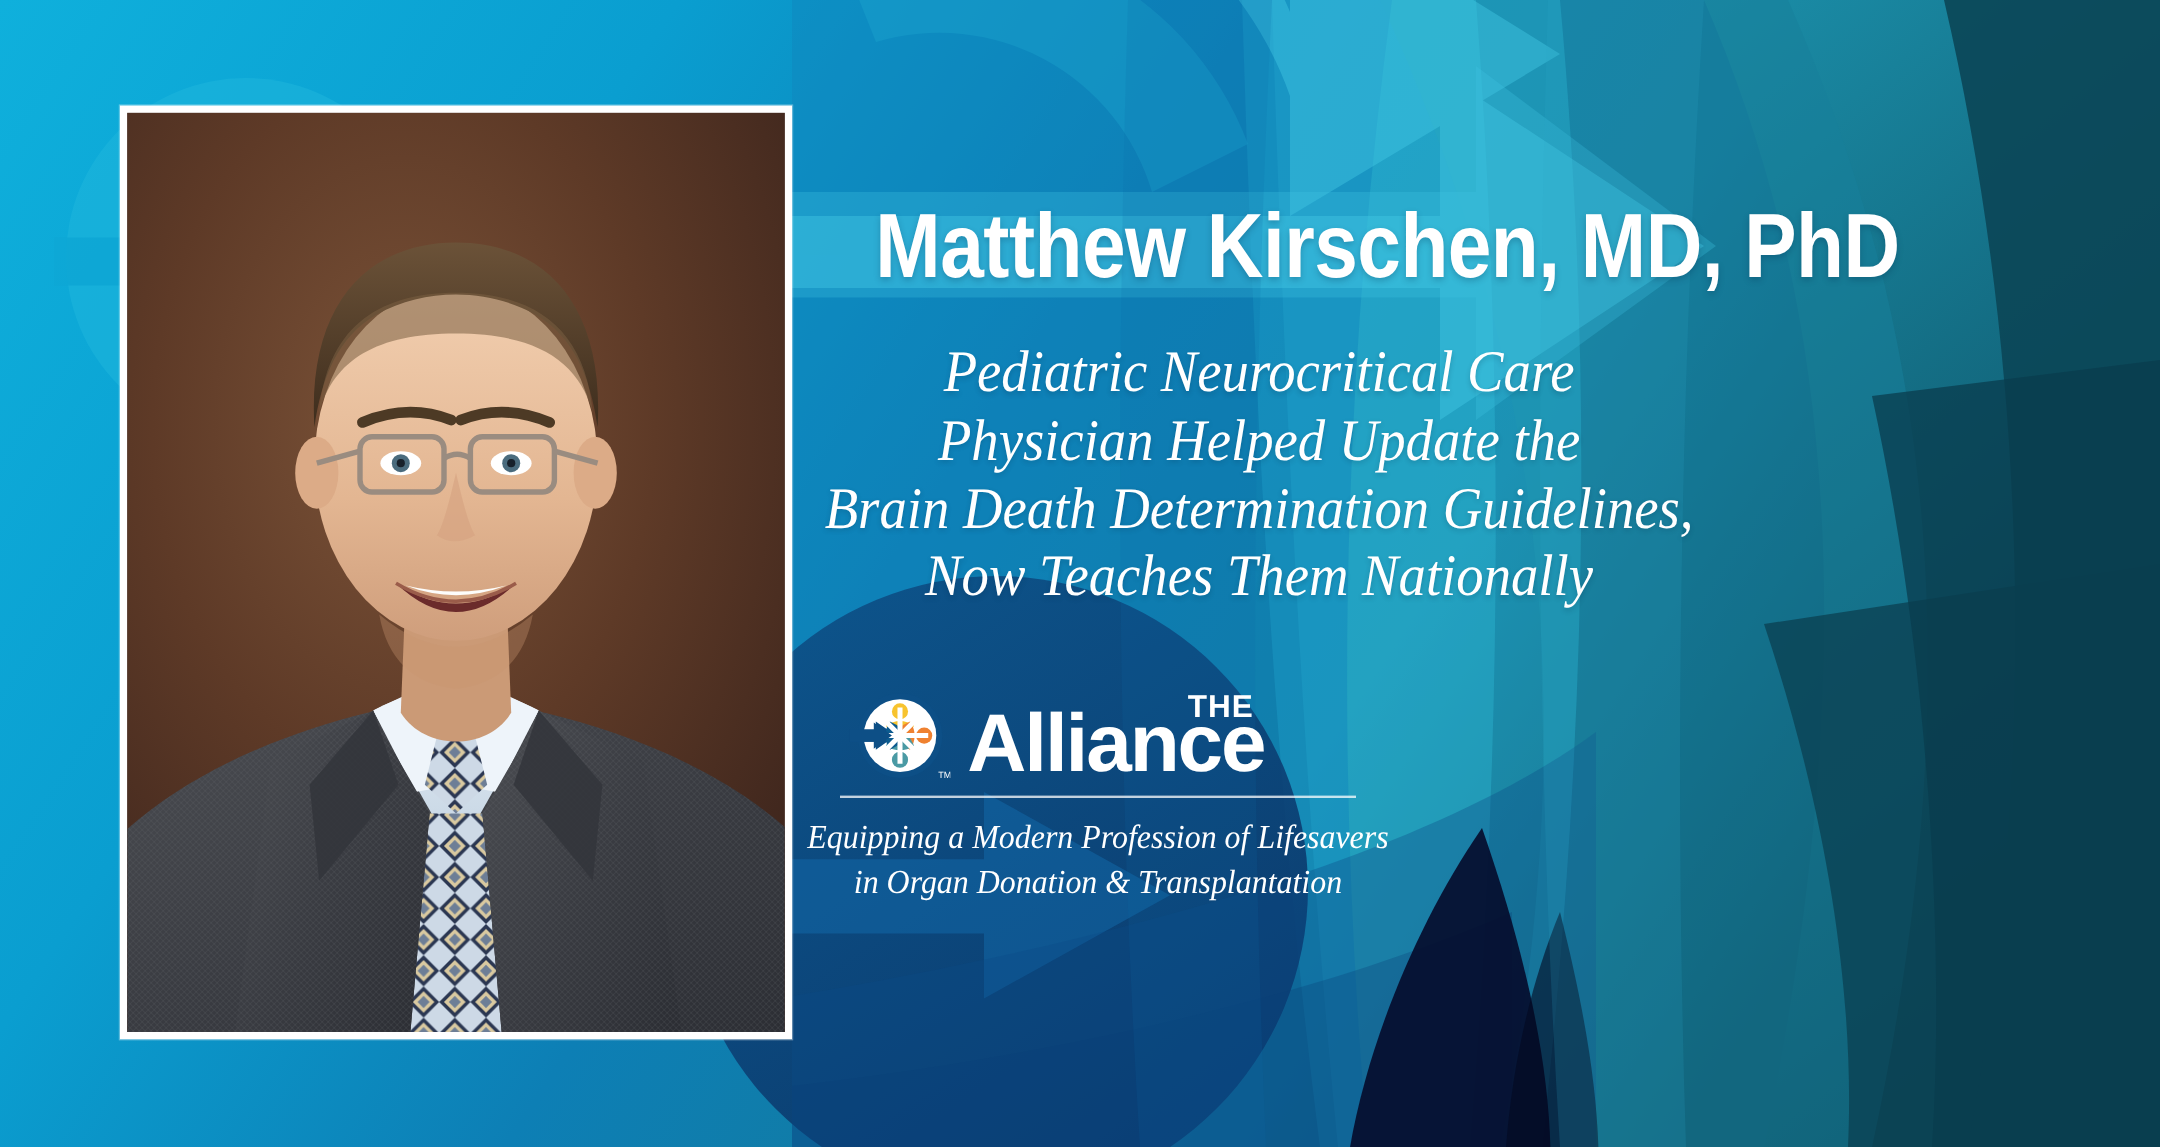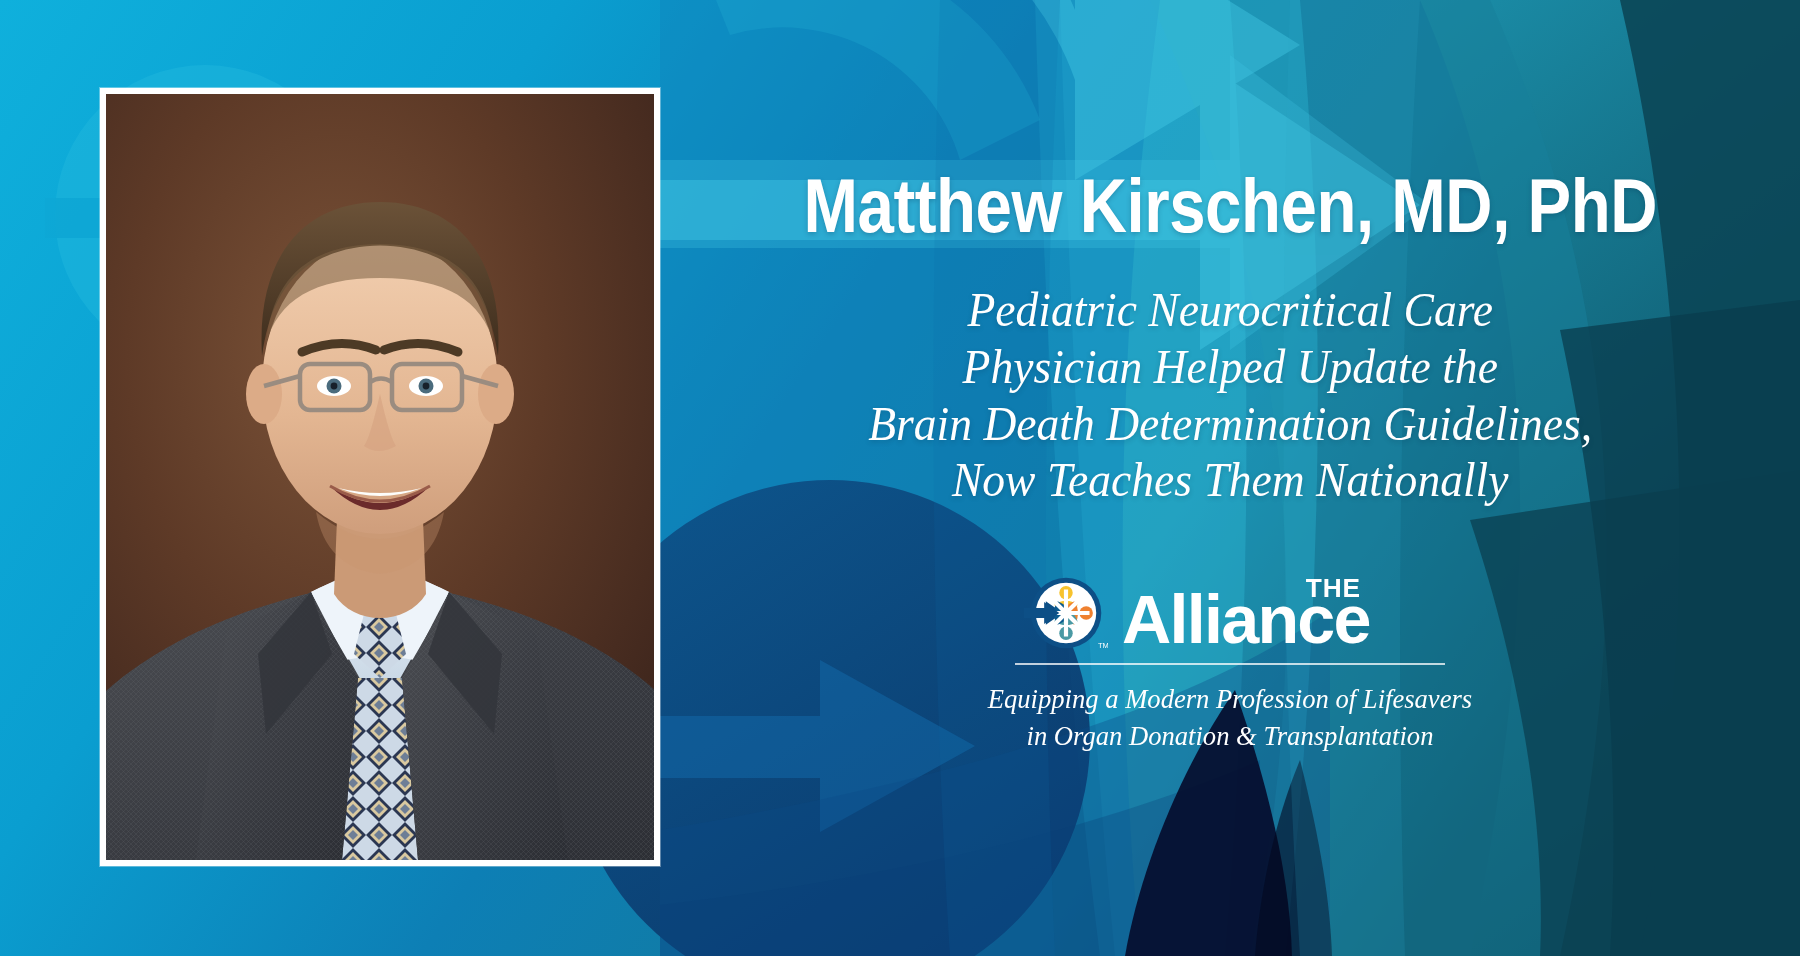--- a/index.html
+++ b/index.html
@@ -36,21 +36,21 @@
   }
   .photo svg{display:block;width:100%;height:100%;}
 
   
   .right{
     position:absolute;
     left:660px; top:0;
     width:1140px; height:956px;
     display:flex;
     flex-direction:column;
-    align-items:center;
+    align-items:flex-start;
     padding-top:168px;
   }
 
   .headline{
     font-family:"Liberation Sans", sans-serif;
     font-weight:700;
     font-size:76px;
     line-height:1.0;
     letter-spacing:-0.5px;
     color:#ffffff;

